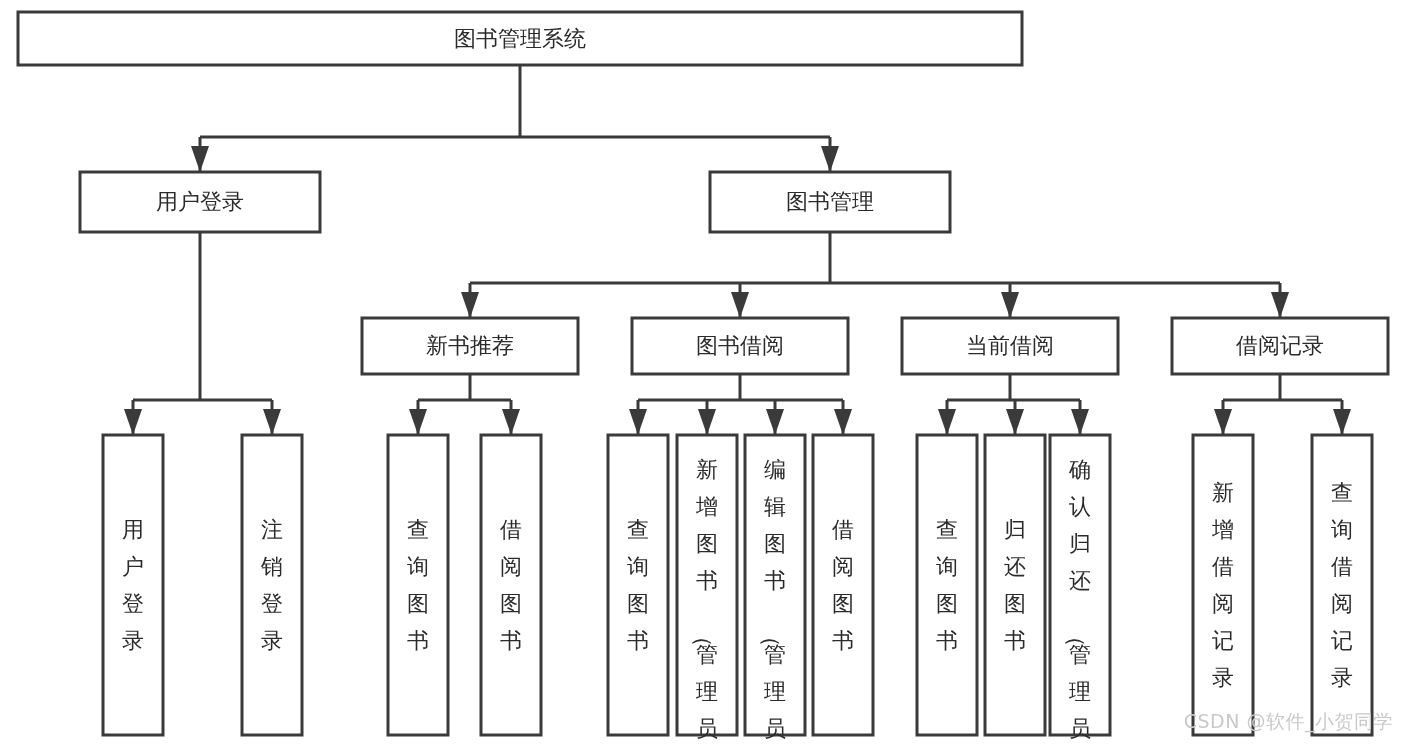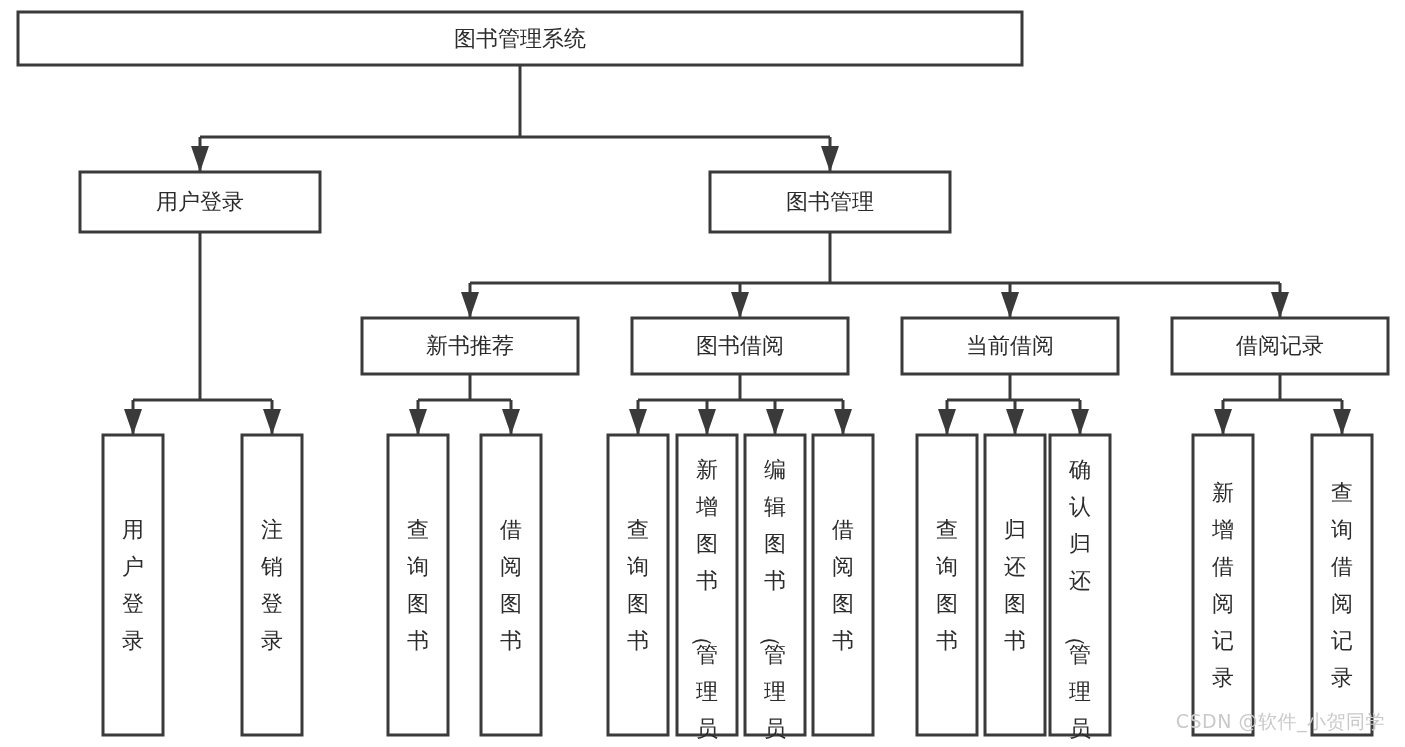--- a/index.html
+++ b/index.html
@@ -51,21 +51,21 @@
     dominant-baseline: middle;
   }
   .node-label-vertical {
     fill: #2b2b2b;
     font-family: "DejaVu Sans", "Liberation Sans", sans-serif;
     font-size: 22px;
     text-anchor: middle;
   }
   .watermark {
     position: absolute;
-    right: 20px;
+    right: 12px;
     bottom: 4px;
     color: #c9c9c9;
     font-family: "DejaVu Sans", "Liberation Sans", sans-serif;
     font-size: 19px;
     letter-spacing: 0.5px;
     white-space: nowrap;
     user-select: none;
   }
 </style>
 </head>

